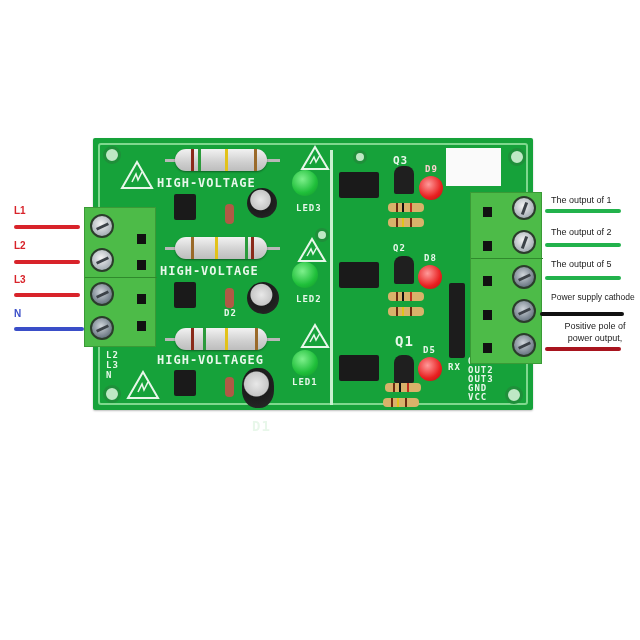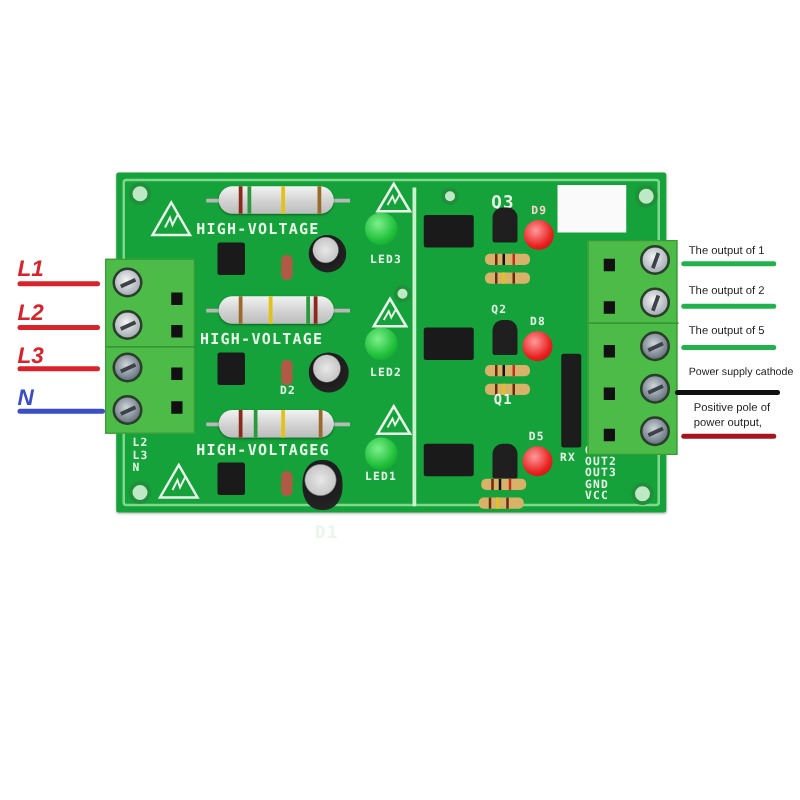--- a/index.html
+++ b/index.html
@@ -24,23 +24,23 @@
   .led-r{border-radius:50%;background:radial-gradient(circle at 40% 35%,#ff9a9a,#e82020 60%,#b01010);}
   .trans{background:#1f1f1f;border-radius:8px 8px 2px 2px;}
   .hdr{background:#1c1c1c;border-radius:2px;}
   
   .term{background:#4dbb48;border:1px solid #3a9a36;box-sizing:border-box;}
   .screw{border-radius:50%;background:radial-gradient(circle at 45% 40%,#f4f4f4,#a9b1b8 70%,#5c646b);border:2px solid #2b3d2b;box-sizing:border-box;}
   .screw.dark{background:radial-gradient(circle at 45% 40%,#cfd5da,#6e7a86 70%,#3a434c);}
   .screw .slot{position:absolute;left:2px;top:7px;width:13px;height:3px;background:#3c4248;transform:rotate(-25deg);}
   .slot-hole{background:#111;width:9px;height:10px;}
   
-  .lbl-left{font-weight:bold;font-size:18px;font-style:italic;}
+  .lbl-left{font-weight:bold;font-size:10px;}
   .wire{height:4px;border-radius:2px;}
-  .lbl-right{font-size:9px;color:#222;}
+  .lbl-right{font-size:9px;color:#222;text-align:center;}
 </style>
 </head>
 <body>
 
 <div>
   <span class="abs lbl-left" style="left:14px;top:205px;color:#d8232a;">L1</span>
   <div class="abs wire" style="left:14px;top:225px;width:66px;background:#d8232a;"></div>
 </div>
 <div>
   <span class="abs lbl-left" style="left:14px;top:240px;color:#d8232a;">L2</span>
@@ -155,21 +155,21 @@
   </svg>
 <svg class="abs" style="left:126px;top:370px;" width="34" height="30">
     <polygon points="2,28 32,28 17,2" fill="none" stroke="#e8f7ea" stroke-width="2"></polygon>
     <path d="M12,22 L16,14 L18,20 L22,12" stroke="#e8f7ea" stroke-width="1.6" fill="none"></path>
   </svg>
 
 <div class="abs ic" style="left:339px;top:172px;width:40px;height:26px;"></div>
 <div class="abs ic" style="left:339px;top:262px;width:40px;height:26px;"></div>
 <div class="abs ic" style="left:339px;top:355px;width:40px;height:26px;"></div>
 
-<div class="abs silk" style="left:393px;top:154px;font-size:14px;">Q3</div>
+<div class="abs silk" style="left:393px;top:154px;font-size:11px;">Q3</div>
 <div class="abs trans" style="left:394px;top:166px;width:20px;height:28px;"></div>
 <div class="abs silk" style="left:425px;top:164px;font-size:9px;color:#ffd0d0;">D9</div>
 <div class="abs led-r" style="left:419px;top:176px;width:24px;height:24px;"></div>
 <div class="abs small-res" style="left:388px;top:203px;width:36px;">
     <div class="band" style="left:8px;background:#6a2a10;"></div>
     <div class="band" style="left:14px;background:#111;"></div>
     <div class="band" style="left:22px;background:#c03020;"></div>
   </div>
 <div class="abs small-res" style="left:388px;top:218px;width:36px;">
     <div class="band" style="left:8px;background:#6a2a10;"></div>
@@ -185,21 +185,21 @@
     <div class="band" style="left:8px;background:#6a2a10;"></div>
     <div class="band" style="left:14px;background:#111;"></div>
     <div class="band" style="left:22px;background:#c03020;"></div>
   </div>
 <div class="abs small-res" style="left:388px;top:307px;width:36px;">
     <div class="band" style="left:8px;background:#6a2a10;"></div>
     <div class="band" style="left:14px;background:#e2c21a;"></div>
     <div class="band" style="left:22px;background:#6a2a10;"></div>
   </div>
 
-<div class="abs silk" style="left:395px;top:313px;font-size:11px;">Q1</div>
+<div class="abs silk" style="left:395px;top:333px;font-size:14px;">Q1</div>
 <div class="abs trans" style="left:394px;top:355px;width:20px;height:28px;"></div>
 <div class="abs silk" style="left:423px;top:345px;font-size:9px;">D5</div>
 <div class="abs led-r" style="left:418px;top:357px;width:24px;height:24px;"></div>
 <div class="abs small-res" style="left:385px;top:383px;width:36px;">
     <div class="band" style="left:8px;background:#6a2a10;"></div>
     <div class="band" style="left:14px;background:#111;"></div>
     <div class="band" style="left:22px;background:#c03020;"></div>
   </div>
 <div class="abs small-res" style="left:383px;top:398px;width:36px;">
     <div class="band" style="left:8px;background:#6a2a10;"></div>

